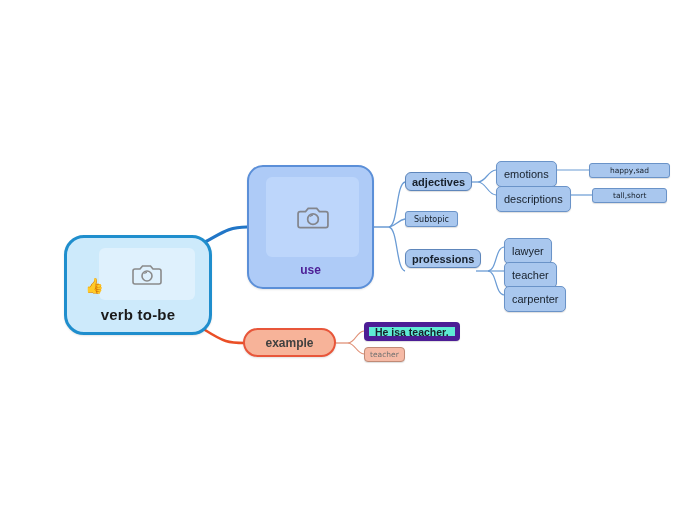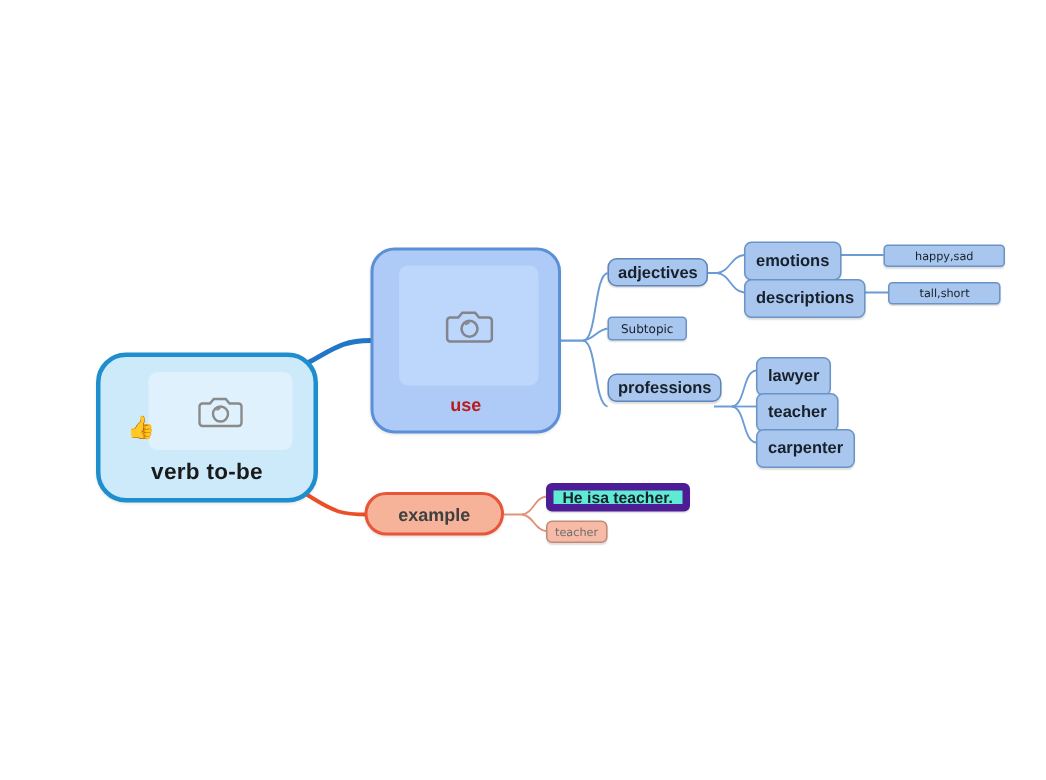--- a/index.html
+++ b/index.html
@@ -100,21 +100,21 @@
     align-items: center;
     justify-content: center;
   }
   .use-label {
     position: absolute;
     left: 0; right: 0;
     bottom: 10px;
     text-align: center;
     font-size: 12px;
     font-weight: bold;
-    color: #b91c1c;
+    color: #4c1d95;
   }
 
   
   .example-node {
     position: absolute;
     left: 243px;
     top: 328px;
     width: 93px;
     height: 29px;
     box-sizing: border-box;
@@ -150,21 +150,21 @@
     height: 19px;
     font-size: 11px;
     font-weight: bold;
     padding: 0 6px;
     border-radius: 6px;
     border: 1px solid #5e86bb;
   }
   .nb.lvl3 {
     height: 19px;
     font-size: 11px;
-    font-weight: bold;
+    font-weight: normal;
     padding: 12px 7px;
   }
   .nb.lvl4 {
     height: 15px;
     font-size: 7.5px;
     font-weight: normal;
     padding: 0 20px;
     border-radius: 3px;
     font-family: "DejaVu Sans", sans-serif;
   }

